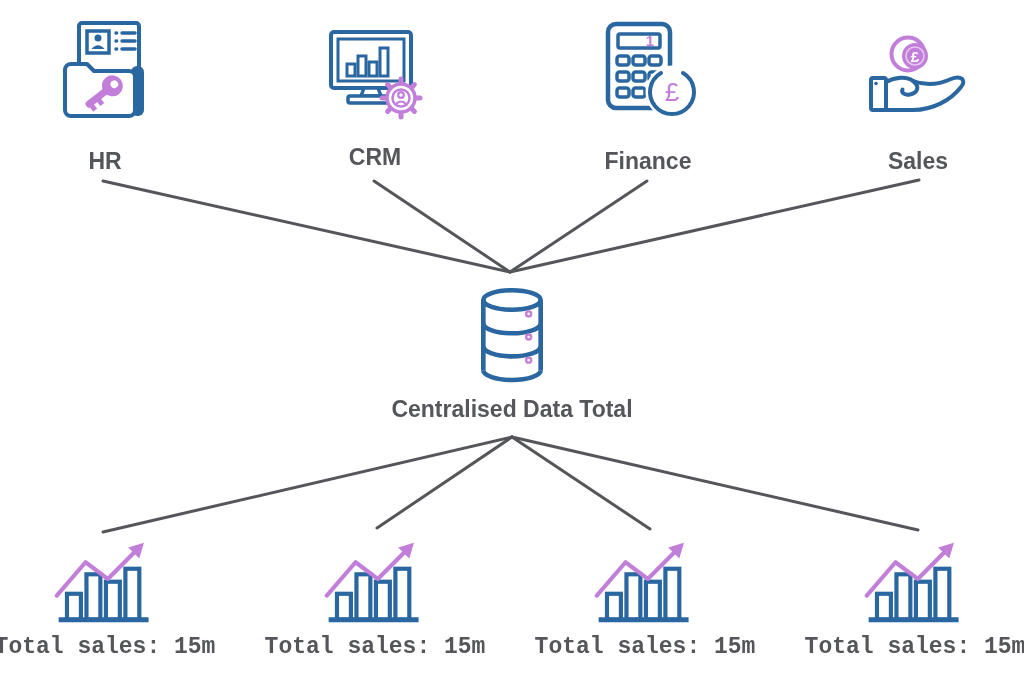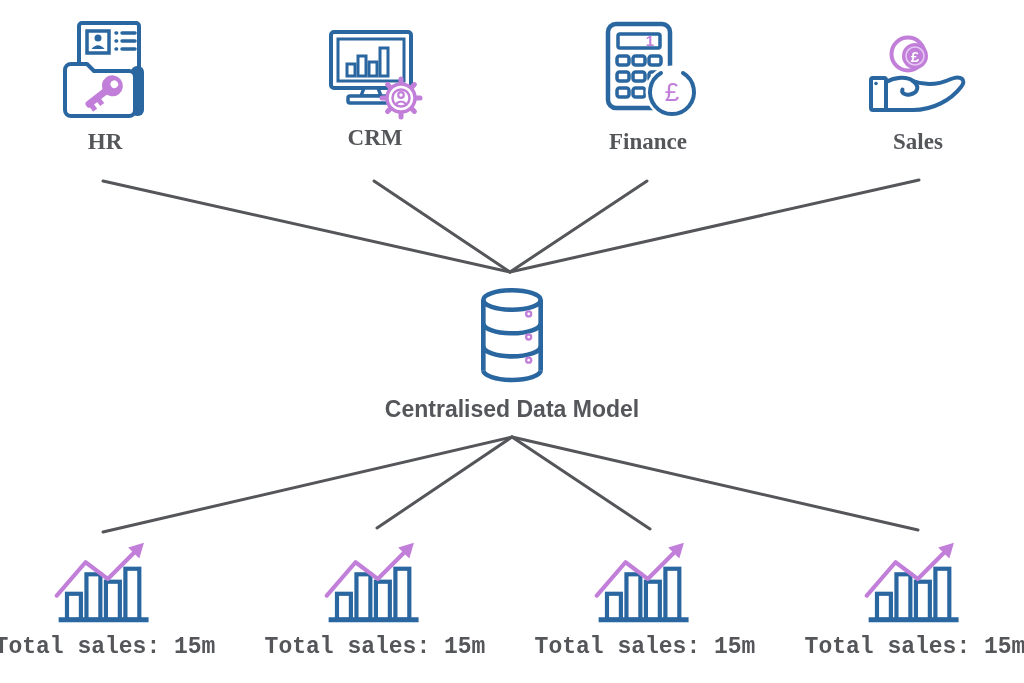--- a/index.html
+++ b/index.html
@@ -12,21 +12,21 @@
   }
   svg.connectors{position:absolute;left:0;top:0;z-index:0;}
   .node{
     position:absolute;z-index:1;
     display:flex;flex-direction:column;align-items:center;
   }
   .node .label{
     font-size:23px;font-weight:700;color:#54565A;
     white-space:nowrap;text-align:center;line-height:1.1;
   }
-  .src .label{margin-top:3px;font-family:Liberation Serif, serif;}
+  .src .label{margin-top:23px;}
   .center-node .label{margin-top:10px;}
   .out .label{margin-top:4px;font-family:Liberation Mono, monospace;}
 </style>
 </head>
 <body>
 
 <div class="canvas">
 
   <svg class="connectors" width="1024" height="683">
     <g stroke="#55565A" stroke-width="3" stroke-linecap="round">
@@ -163,21 +163,21 @@
       </g>
       <g>
         <circle cx="58" cy="29" r="4" fill="#C27FD9"></circle>
           <circle cx="58" cy="29" r="1.4" fill="#ffffff"></circle>
         <circle cx="58" cy="54" r="4" fill="#C27FD9"></circle>
           <circle cx="58" cy="54" r="1.4" fill="#ffffff"></circle>
         <circle cx="58" cy="79" r="4" fill="#C27FD9"></circle>
           <circle cx="58" cy="79" r="1.4" fill="#ffffff"></circle>
       </g>
     </svg>
-    <div class="label">Centralised Data Model</div>
+    <div class="label">Centralised Data Total</div>
   </div>
 
   <div class="node out" style="left:5px;top:538px;width:200px;">
     <svg width="102" height="93" viewBox="0 0 110 100">
       <g fill="#ffffff" stroke="#2A669F" stroke-width="4.5">
         <rect x="14" y="60" width="15" height="28"></rect>
         <rect x="35" y="39" width="15" height="49"></rect>
         <rect x="56" y="47" width="15" height="41"></rect>
         <rect x="77" y="33" width="15" height="55"></rect>
       </g>

